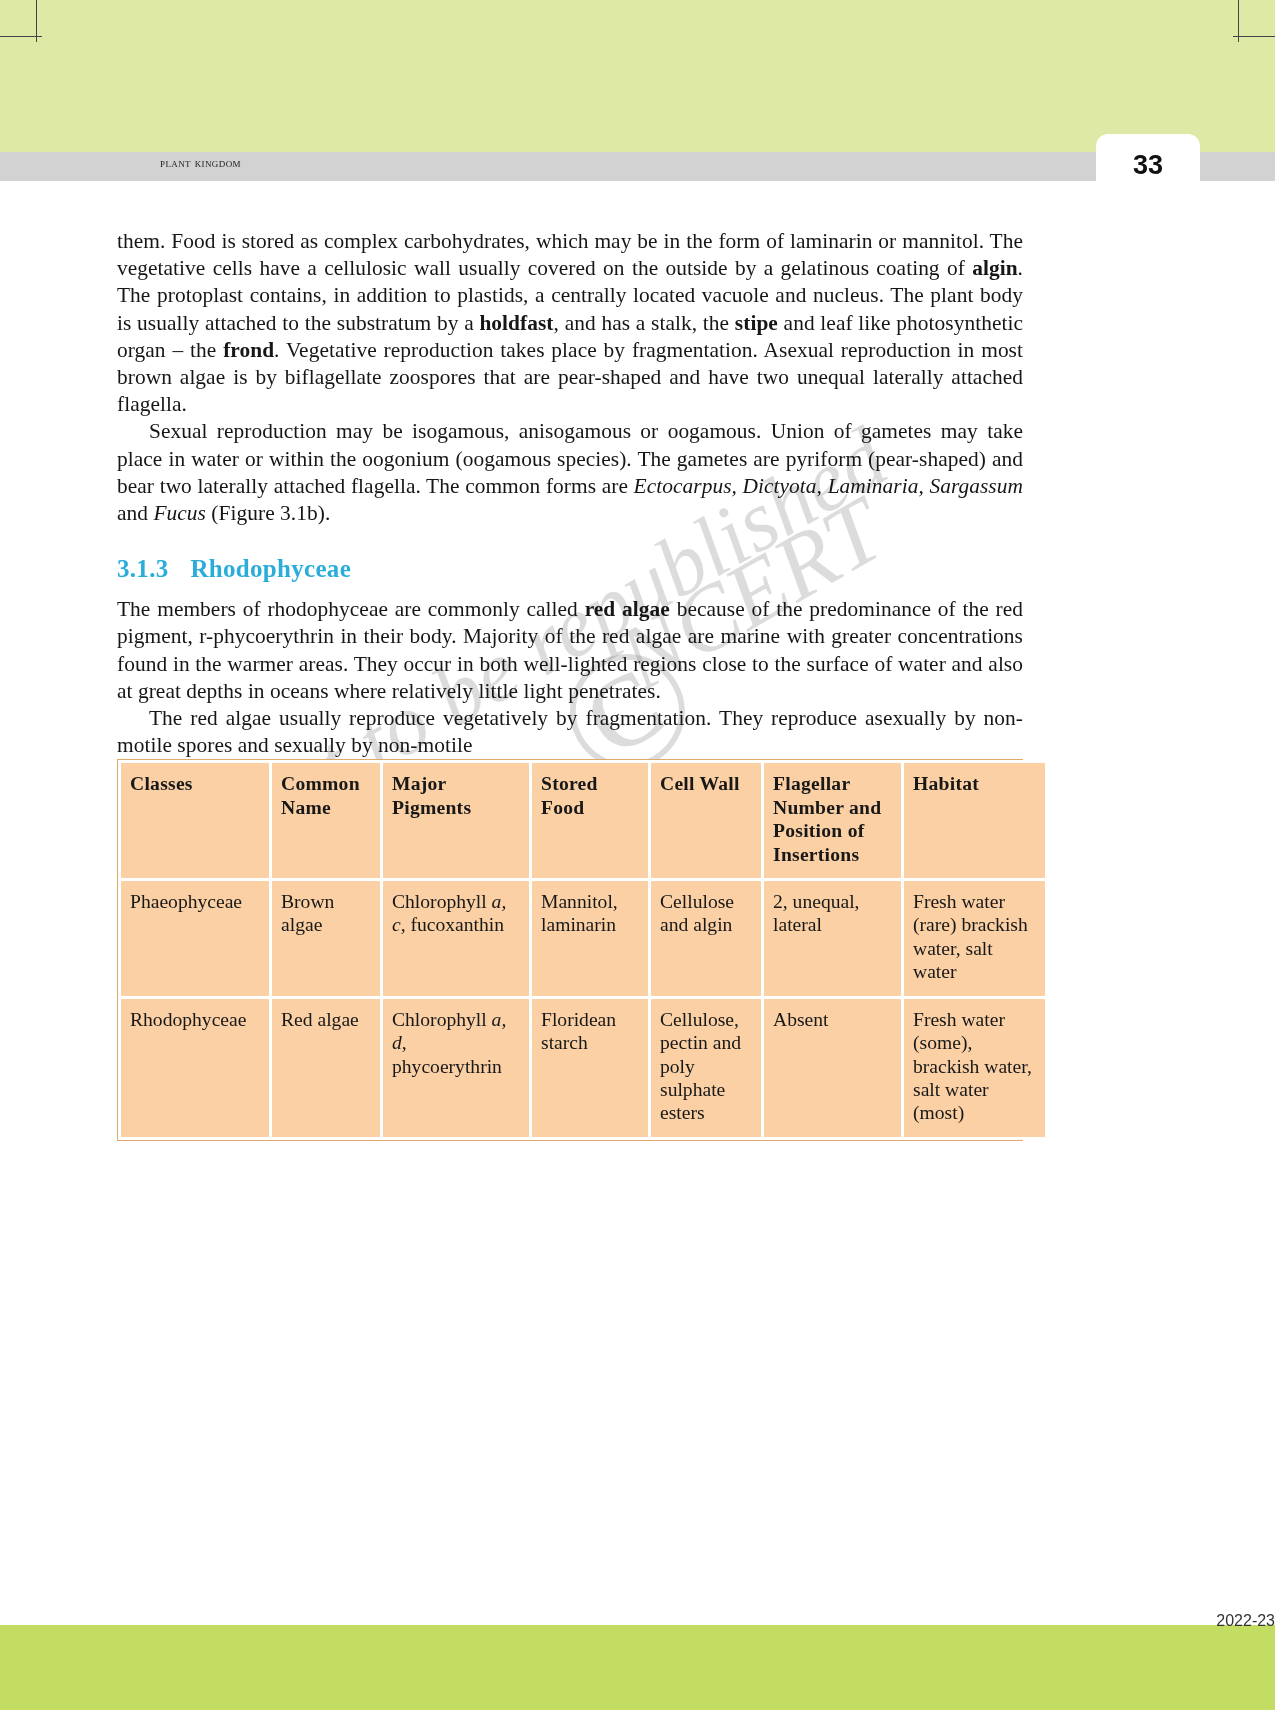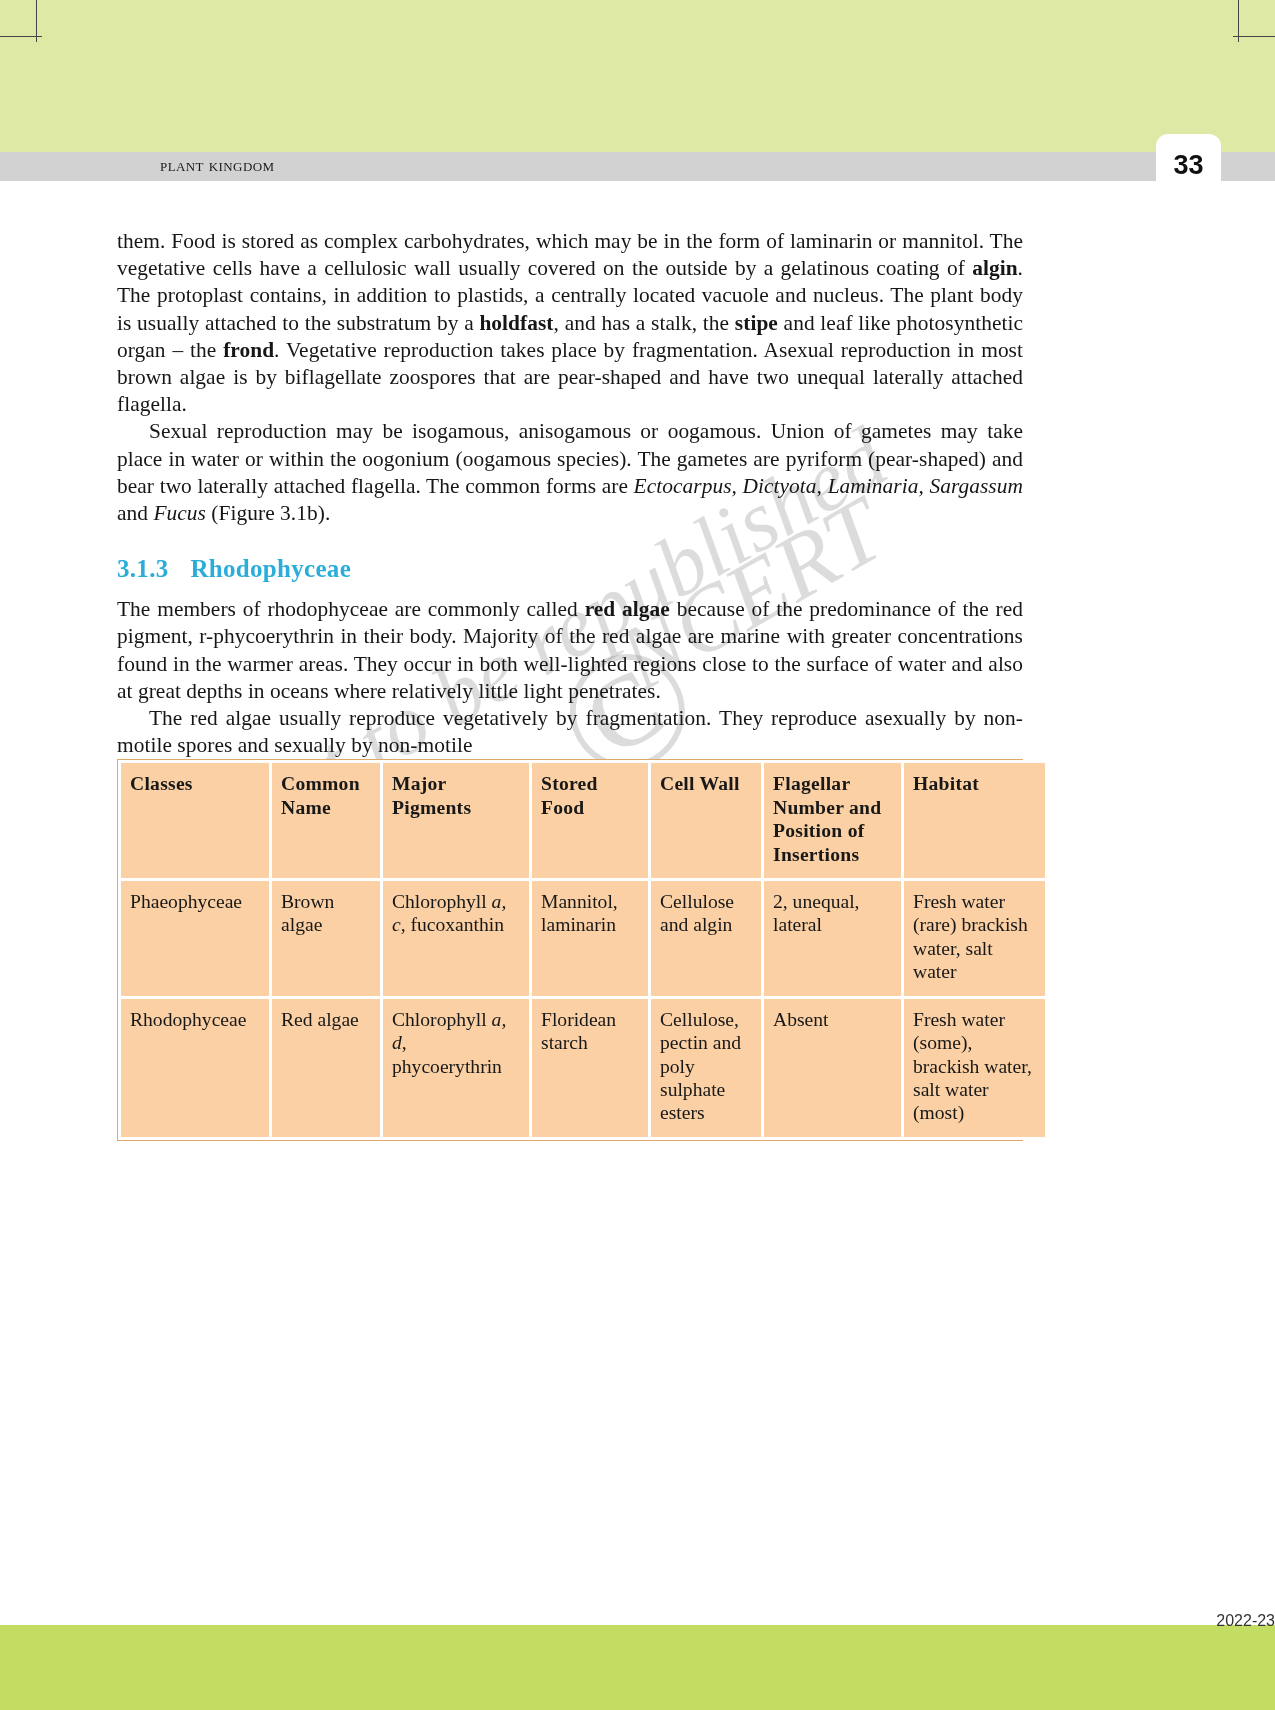--- a/index.html
+++ b/index.html
@@ -43,33 +43,33 @@
     width: 1275px;
     height: 29px;
     background: #d2d2d2;
   }
 
   .running-head {
     position: absolute;
     left: 160px;
     top: 155px;
     font-family: "Liberation Serif", "DejaVu Serif", serif;
-    font-size: 18px;
+    font-size: 13px;
     letter-spacing: 0.4px;
     color: #1a1a1a;
     font-variant: small-caps;
     text-transform: lowercase;
   }
   .running-head::first-letter { font-size: 1em; }
 
   .page-number-badge {
     position: absolute;
-    right: 54px;
+    right: 75px;
     top: 134px;
-    width: 65px;
+    width: 104px;
     height: 50px;
     background: #ffffff;
     border-radius: 12px 12px 0 0;
     box-shadow: 0 0 0 0 transparent;
     margin-left: 27px;
   }
   .page-number-badge span {
     display: block;
     text-align: center;
     line-height: 62px;

